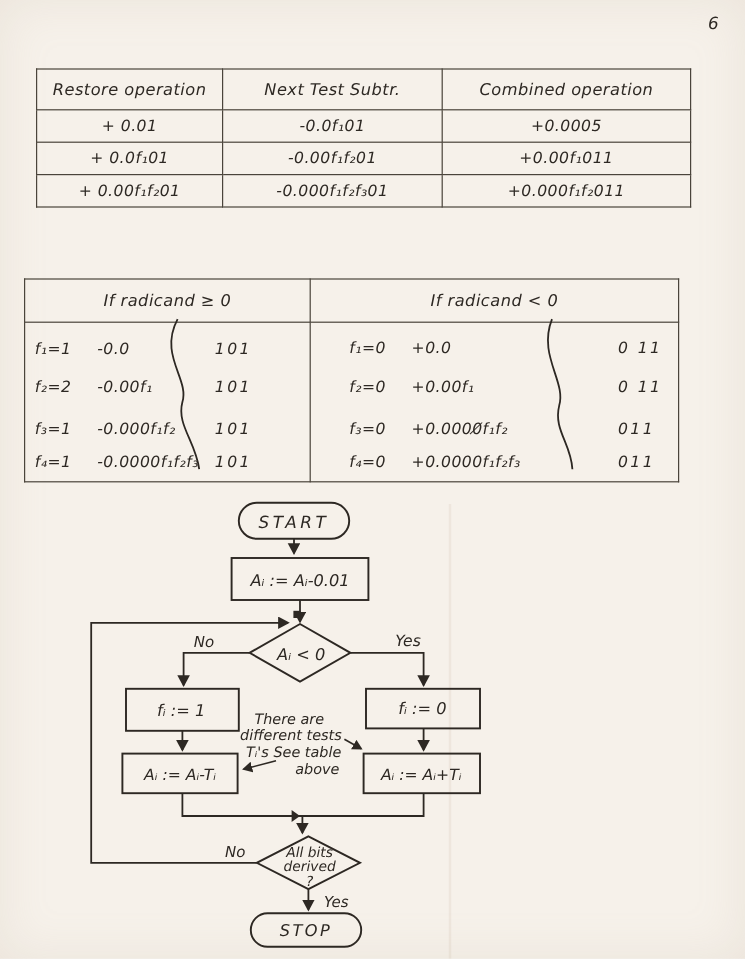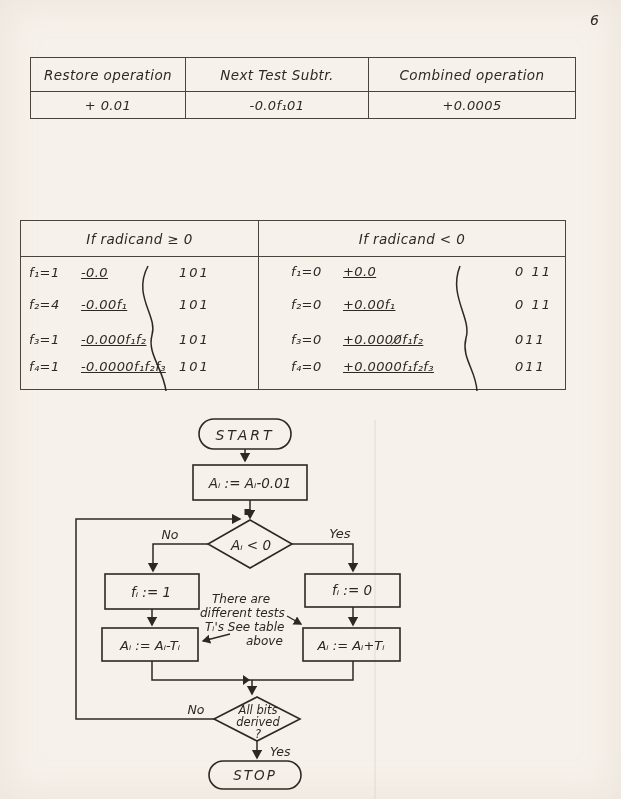--- a/index.html
+++ b/index.html
@@ -28,36 +28,36 @@
     border:1.5px solid #4a443b;
     font-size:13px;
     text-align:center;
     padding:0 4px;
     letter-spacing:.4px;
     white-space:nowrap;
   }
   .t1 .hdr td{height:33px;font-size:13.5px;}
   .t1 .row td{height:26px;}
   
-  .t2{position:absolute;left:20px;top:220px;width:545px;}
+  .t2{position:absolute;left:20px;top:232px;width:545px;}
   .t2 td{
     border:1.5px solid #4a443b;
     font-size:13px;
     letter-spacing:.4px;
     vertical-align:top;
   }
   .t2 .hdr td{height:33px;text-align:center;font-size:13.5px;vertical-align:middle;}
   .t2 .body td{height:130px;position:relative;}
   .t2line{
     position:absolute;left:0;right:0;height:22px;
-    display:flex;align-items:flex-start;
+    display:flex;align-items:flex-end;
     white-space:nowrap;
   }
   .t2 .flag{display:inline-block;}
-  .t2 .expr{display:inline-block;text-decoration:underline;}
+  .t2 .expr{display:inline-block;}
   .t2 .code{display:inline-block;letter-spacing:2px;margin-left:20px;}
   .cellL .flag{margin-left:8px;width:52px;}
   .cellL .expr{width:78px;}
   .cellR .flag{margin-left:32px;width:52px;}
   .cellR .expr{width:152px;}
   .t2-overlay{position:absolute;left:20px;top:230px;pointer-events:none;}
   
   .fc{position:absolute;left:0;top:405px;}
   .fc text{
     font-family:"DejaVu Sans",sans-serif;
@@ -84,20 +84,30 @@
         <tr class="hdr">
       <td>Restore operation</td>
       <td>Next Test Subtr.</td>
       <td>Combined operation</td>
     </tr>
     <tr class="row">
       <td>+ 0.01</td>
       <td>-0.0f₁01</td>
       <td>+0.0005</td>
     </tr>
+    <tr class="row">
+      <td>+ 0.0f₁01</td>
+      <td>-0.00f₁f₂01</td>
+      <td>+0.00f₁011</td>
+    </tr>
+    <tr class="row">
+      <td>+ 0.00f₁f₂01</td>
+      <td>-0.000f₁f₂f₃01</td>
+      <td>+0.000f₁f₂011</td>
+    </tr>
   </tbody>
     </table>
 
   <table class="t2">
     <colgroup>
         <col style="width:238px">
         <col style="width:307px">
       </colgroup>
     <tbody>
         <tr class="hdr">
@@ -105,21 +115,21 @@
       <td>If radicand &lt; 0</td>
     </tr>
     <tr class="body">
       <td class="cellL">
         <div class="t2line" style="top:8px">
           <span class="flag">f₁=1</span>
           <span class="expr">-0.0</span>
           <span class="code">101</span>
         </div>
         <div class="t2line" style="top:40px">
-          <span class="flag">f₂=4</span>
+          <span class="flag">f₂=2</span>
           <span class="expr">-0.00f₁</span>
           <span class="code">101</span>
         </div>
         <div class="t2line" style="top:75px">
           <span class="flag">f₃=1</span>
           <span class="expr">-0.000f₁f₂</span>
           <span class="code">101</span>
         </div>
         <div class="t2line" style="top:102px">
           <span class="flag">f₄=1</span>

